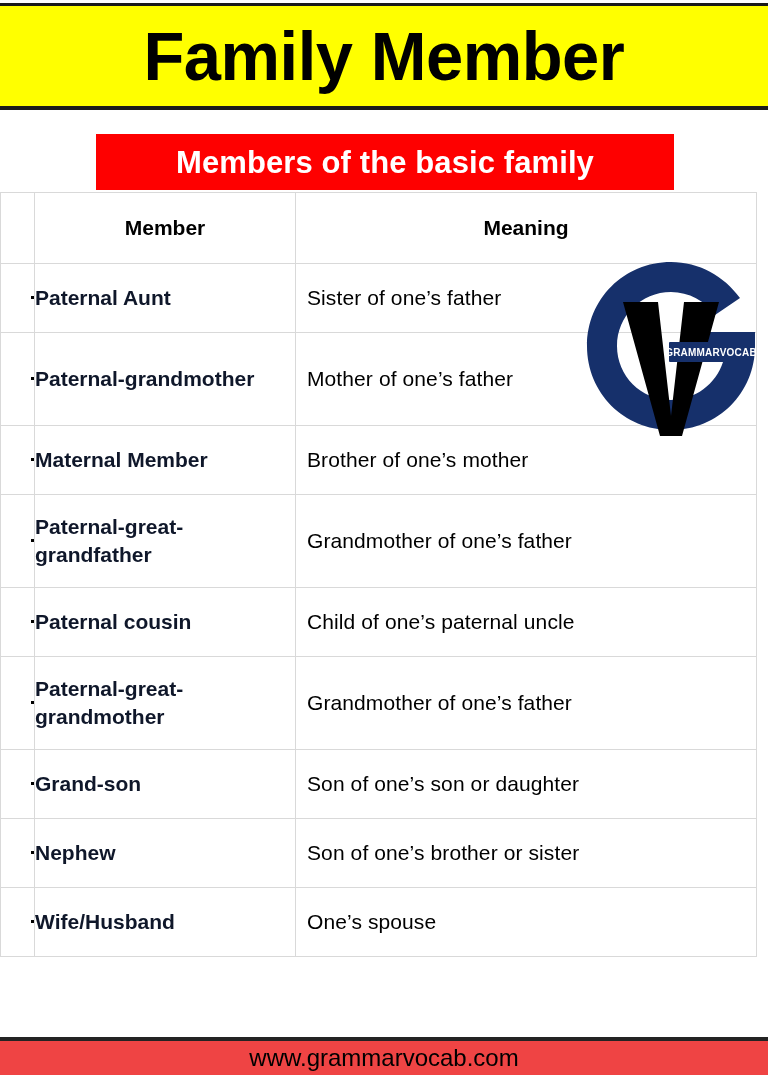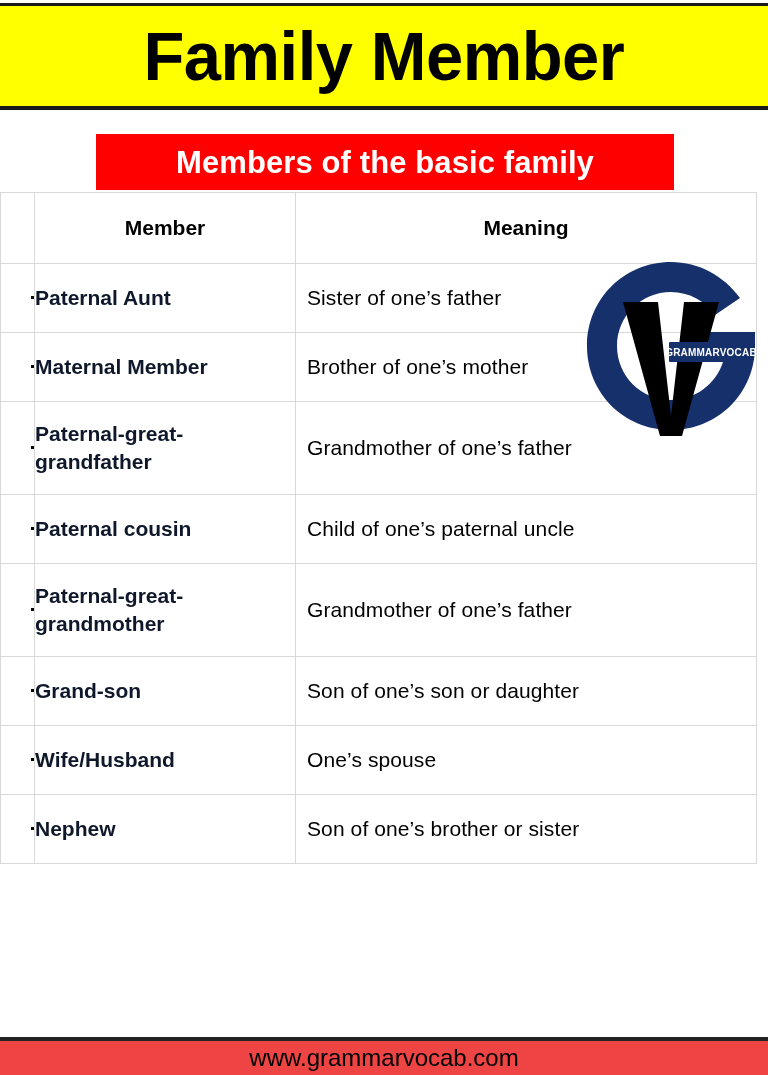--- a/index.html
+++ b/index.html
@@ -210,20 +210,29 @@
       <tbody id="table-body">
           <tr class="r-single">
             <td class="bullet-cell"><span class="bullet-dot"></span></td>
             <td class="member-cell">
               <div class="member-text">Paternal Aunt</div>
             </td>
             <td>
               <div class="meaning-text">Sister of one’s father</div>
             </td>
           </tr>
+          <tr class="r-double">
+            <td class="bullet-cell"><span class="bullet-dot"></span></td>
+            <td class="member-cell">
+              <div class="member-text">Paternal-grandmother</div>
+            </td>
+            <td>
+              <div class="meaning-text">Mother of one’s father</div>
+            </td>
+          </tr>
           <tr class="r-single">
             <td class="bullet-cell"><span class="bullet-dot"></span></td>
             <td class="member-cell">
               <div class="member-text">Maternal Member</div>
             </td>
             <td>
               <div class="meaning-text">Brother of one’s mother</div>
             </td>
           </tr>
           <tr class="r-double">
@@ -258,33 +267,33 @@
             <td class="member-cell">
               <div class="member-text">Grand-son</div>
             </td>
             <td>
               <div class="meaning-text">Son of one’s son or daughter</div>
             </td>
           </tr>
           <tr class="r-single">
             <td class="bullet-cell"><span class="bullet-dot"></span></td>
             <td class="member-cell">
+              <div class="member-text">Nephew</div>
+            </td>
+            <td>
+              <div class="meaning-text">Son of one’s brother or sister</div>
+            </td>
+          </tr>
+          <tr class="r-single">
+            <td class="bullet-cell"><span class="bullet-dot"></span></td>
+            <td class="member-cell">
               <div class="member-text">Wife/Husband</div>
             </td>
             <td>
               <div class="meaning-text">One’s spouse</div>
-            </td>
-          </tr>
-          <tr class="r-single">
-            <td class="bullet-cell"><span class="bullet-dot"></span></td>
-            <td class="member-cell">
-              <div class="member-text">Nephew</div>
-            </td>
-            <td>
-              <div class="meaning-text">Son of one’s brother or sister</div>
             </td>
           </tr>
         </tbody>
     </table>
   </div>
 
   <div class="logo">
     <svg viewBox="0 0 176 178" width="176" height="178">
 
       <path d="M88 4

